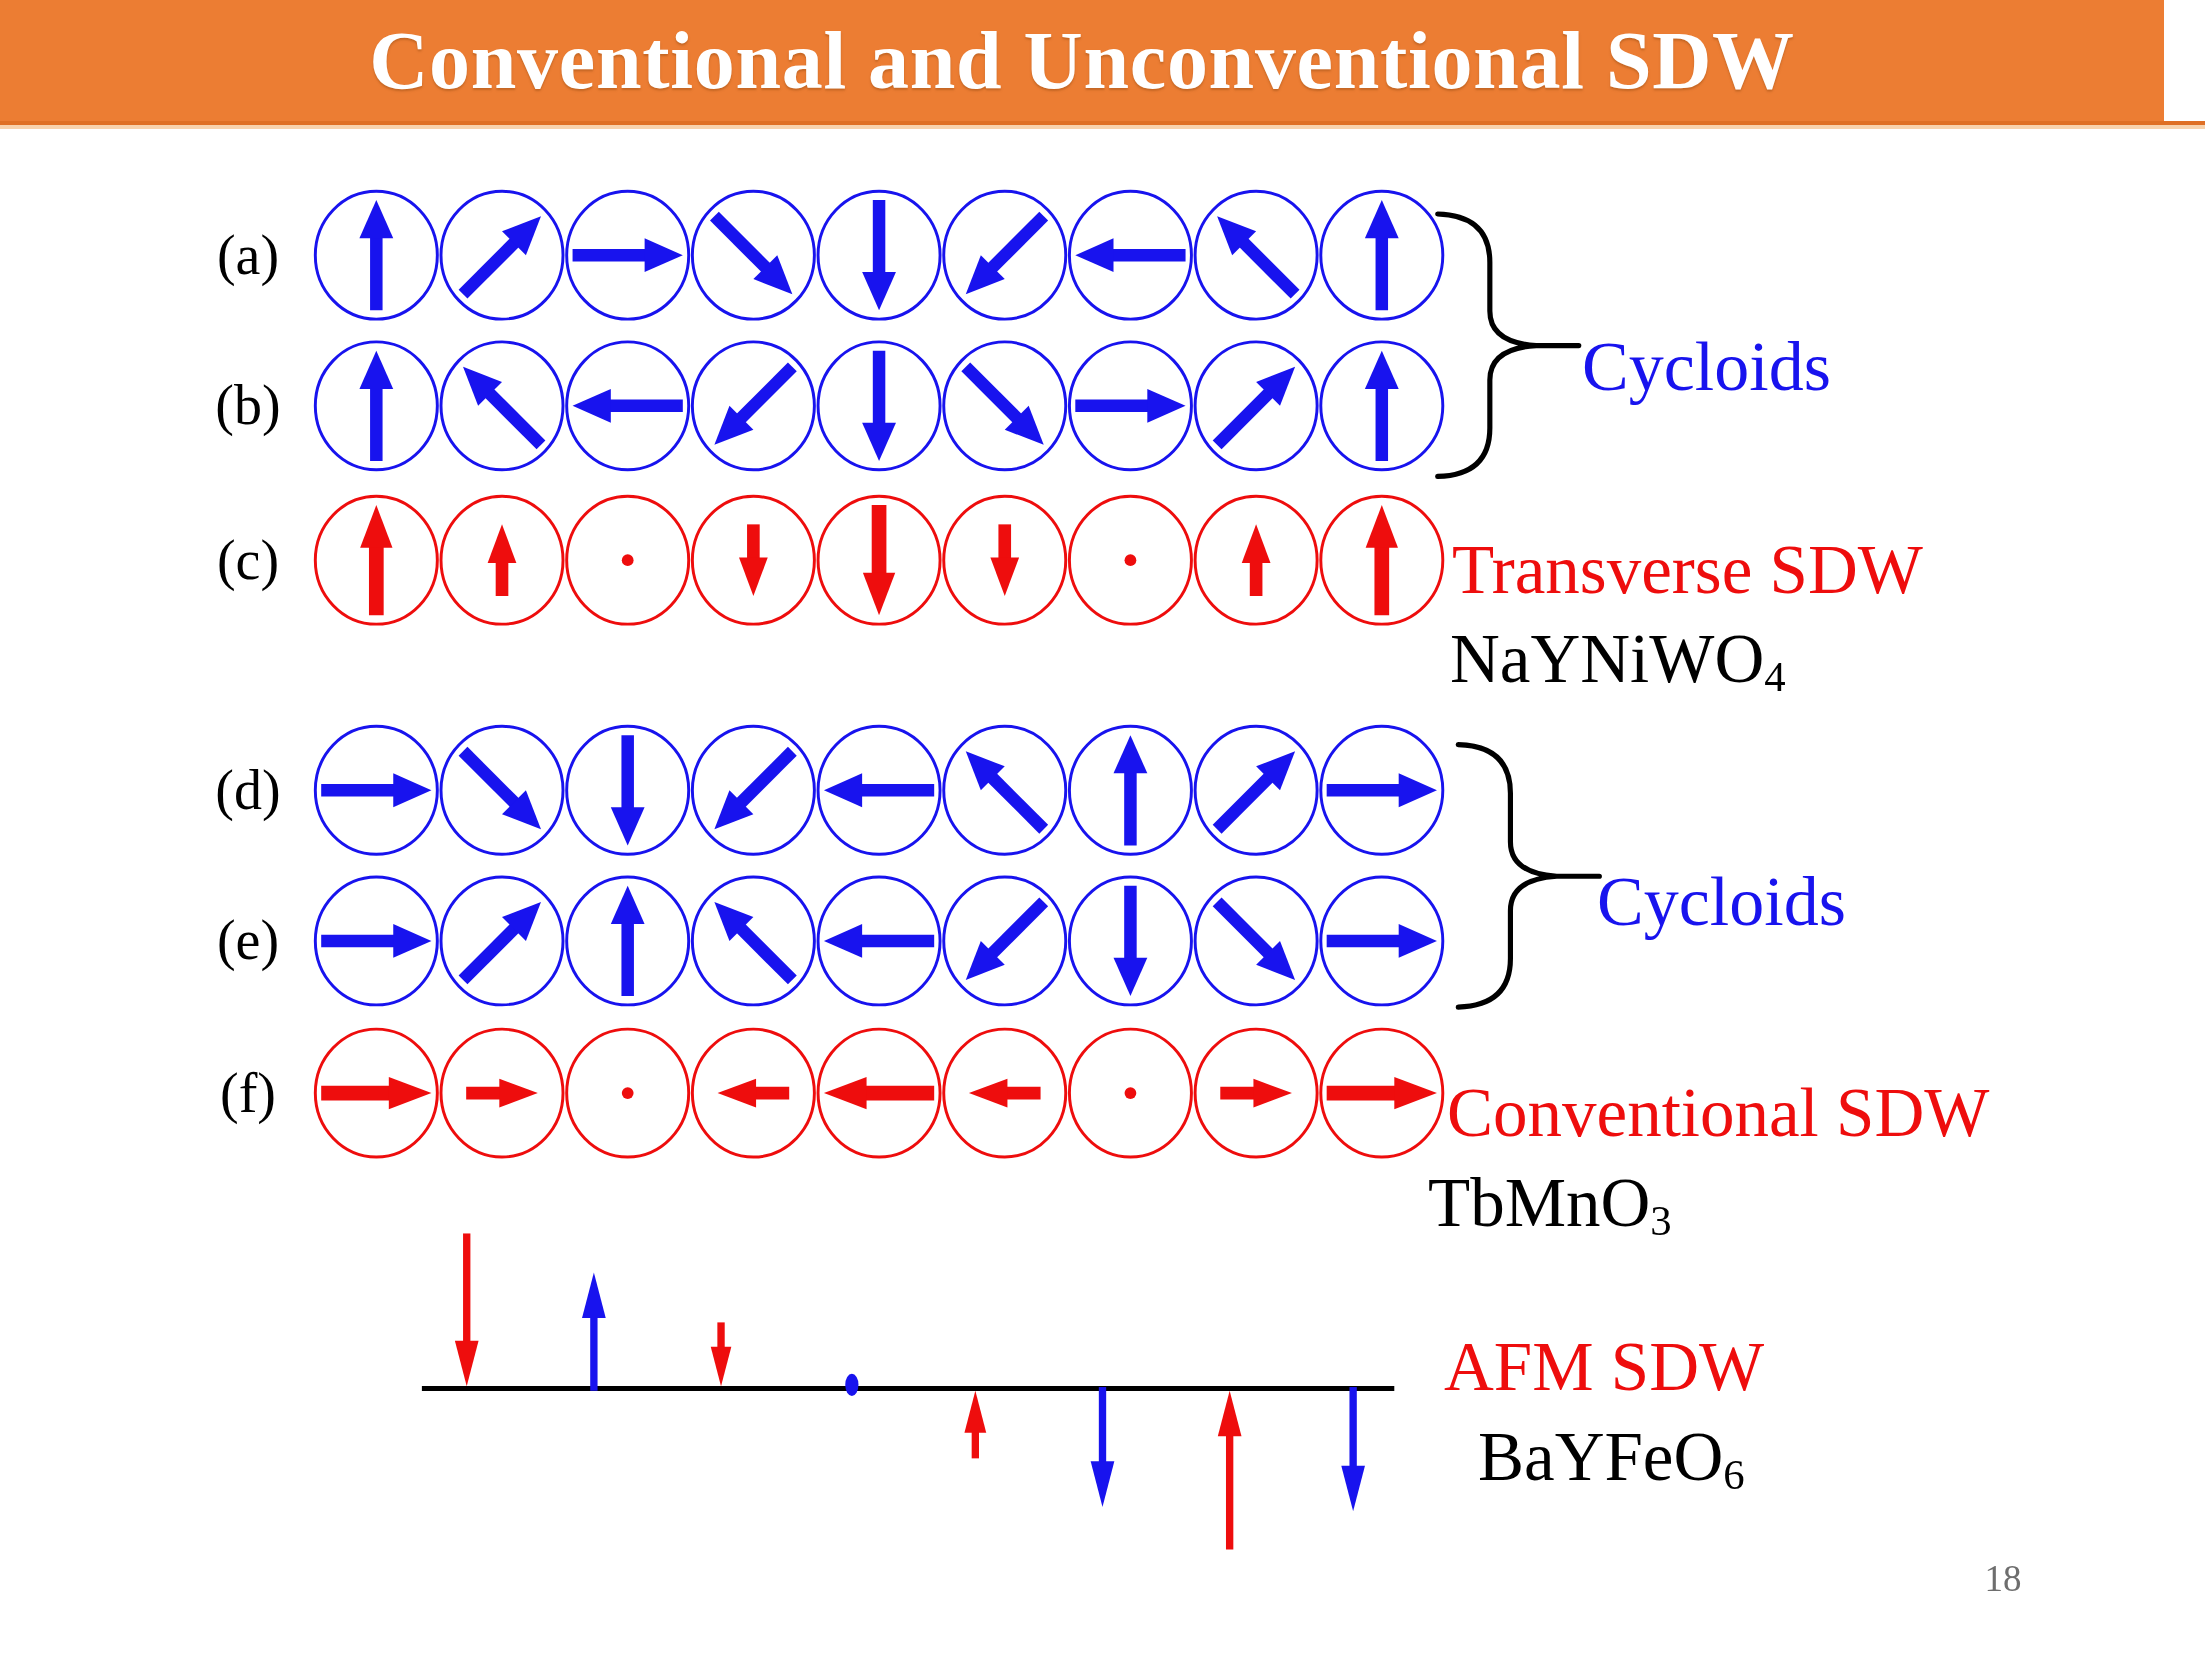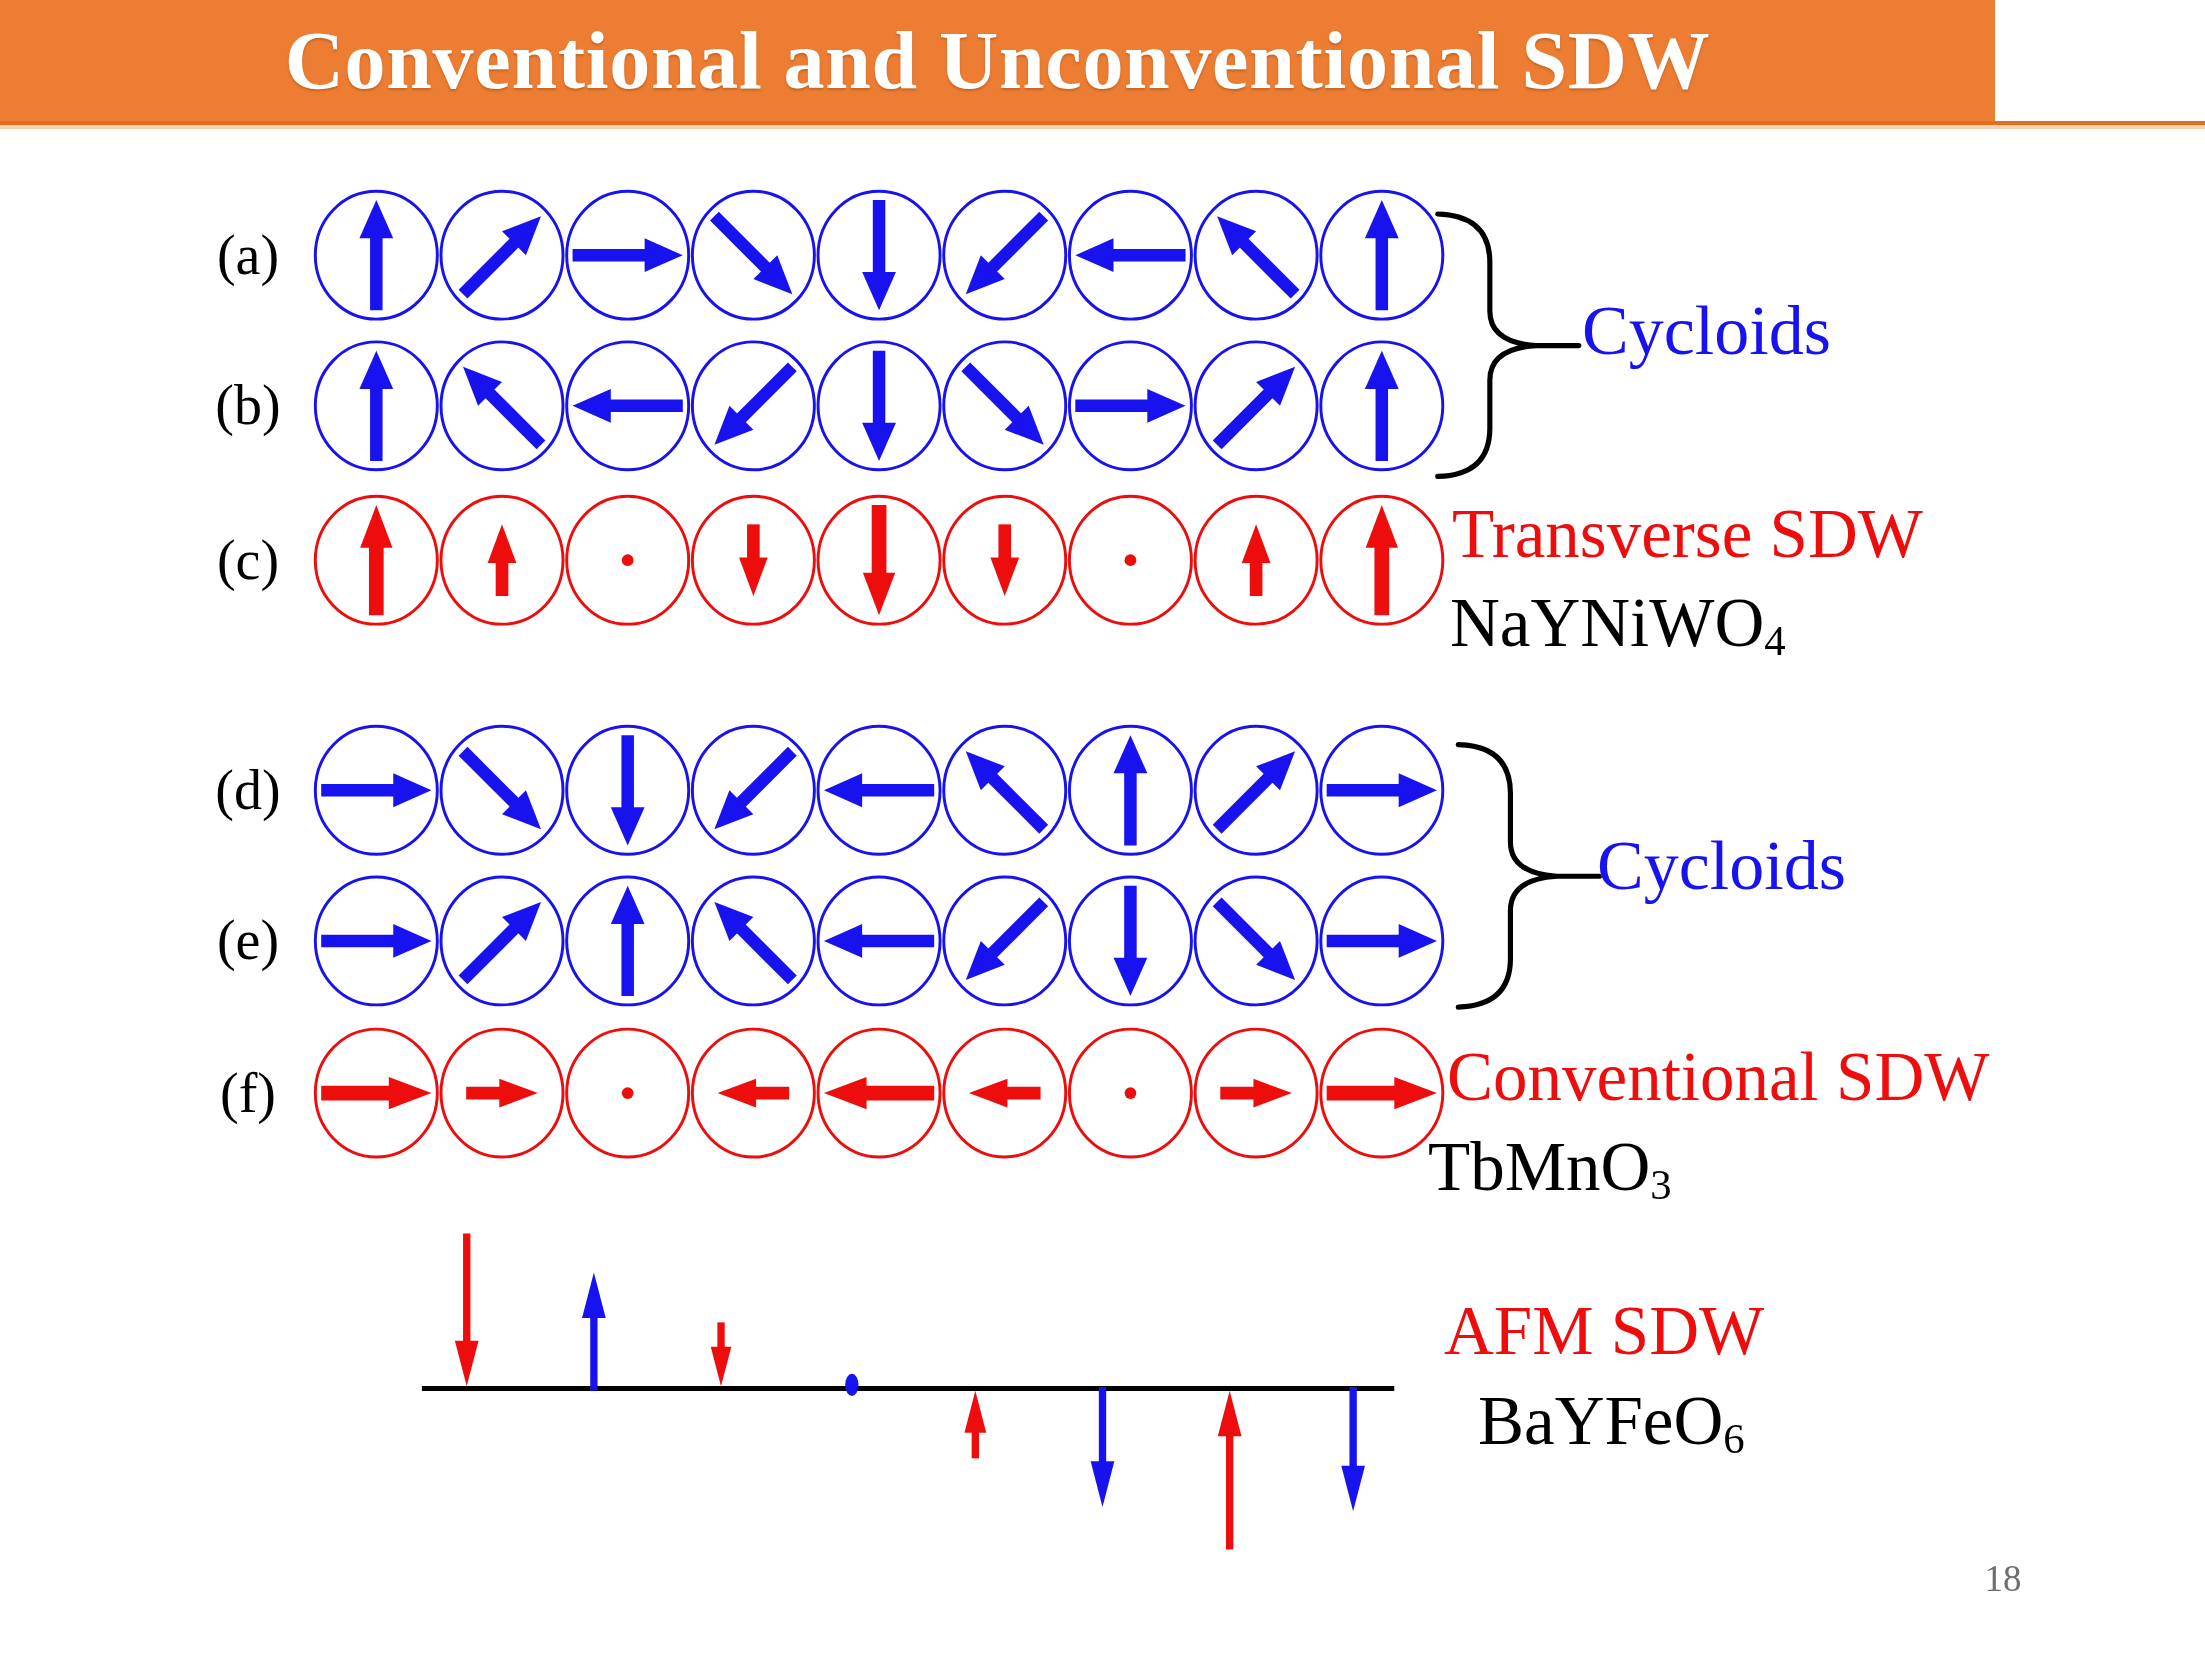--- a/index.html
+++ b/index.html
@@ -1,34 +1,34 @@
 <!DOCTYPE html>
 <html style="font-size:11.8px"><head>
 <meta charset="utf-8">
 <style>
   html,body{margin:0;padding:0;}
   body{
     width:2205px;height:1654px;position:relative;background:#ffffff;
     font-family:"Liberation Serif","DejaVu Serif",serif;overflow:hidden;
   }
   .header{
-    position:absolute;left:0;top:0;width:1995px;height:121px;
+    position:absolute;left:0;top:0;width:2164px;height:121px;
     background:#EC7D33;display:flex;align-items:center;justify-content:center;
   }
   .header-title{
     color:#ffffff;font-size:82px;font-weight:bold;letter-spacing:0.7px;
     text-shadow:0 1.5px 2.2px rgba(120,60,10,.35);white-space:nowrap;
   }
   .header-line-dark{position:absolute;left:0;top:121px;width:2205px;height:4.4px;background:#DF6F24;}
   .header-line-pale{position:absolute;left:0;top:125px;width:2205px;height:3.7px;background:#F8D2AC;}
   .row-label{
     position:absolute;left:193px;width:110px;height:81px;line-height:81px;
     text-align:center;font-size:56px;color:#000;
   }
-  .anno{position:absolute;white-space:nowrap;line-height:1.05;}
+  .anno{position:absolute;white-space:nowrap;line-height:1.05;margin-top:36px;}
   .anno.blue{color:#1813EE;}
   .anno.red{color:#EE0D0D;text-align:right;}
   .anno.black{color:#000000;}
   .cycloids{font-size:70px;}
   .sdw-title{font-size:69px;}
   .formula{font-size:69px;}
   .formula .sub{font-size:0.62em;position:relative;top:0.22em;}
   .page-number{
     position:absolute;left:1970px;top:1557px;width:66px;text-align:center;
     font-family:Liberation Serif, serif;

